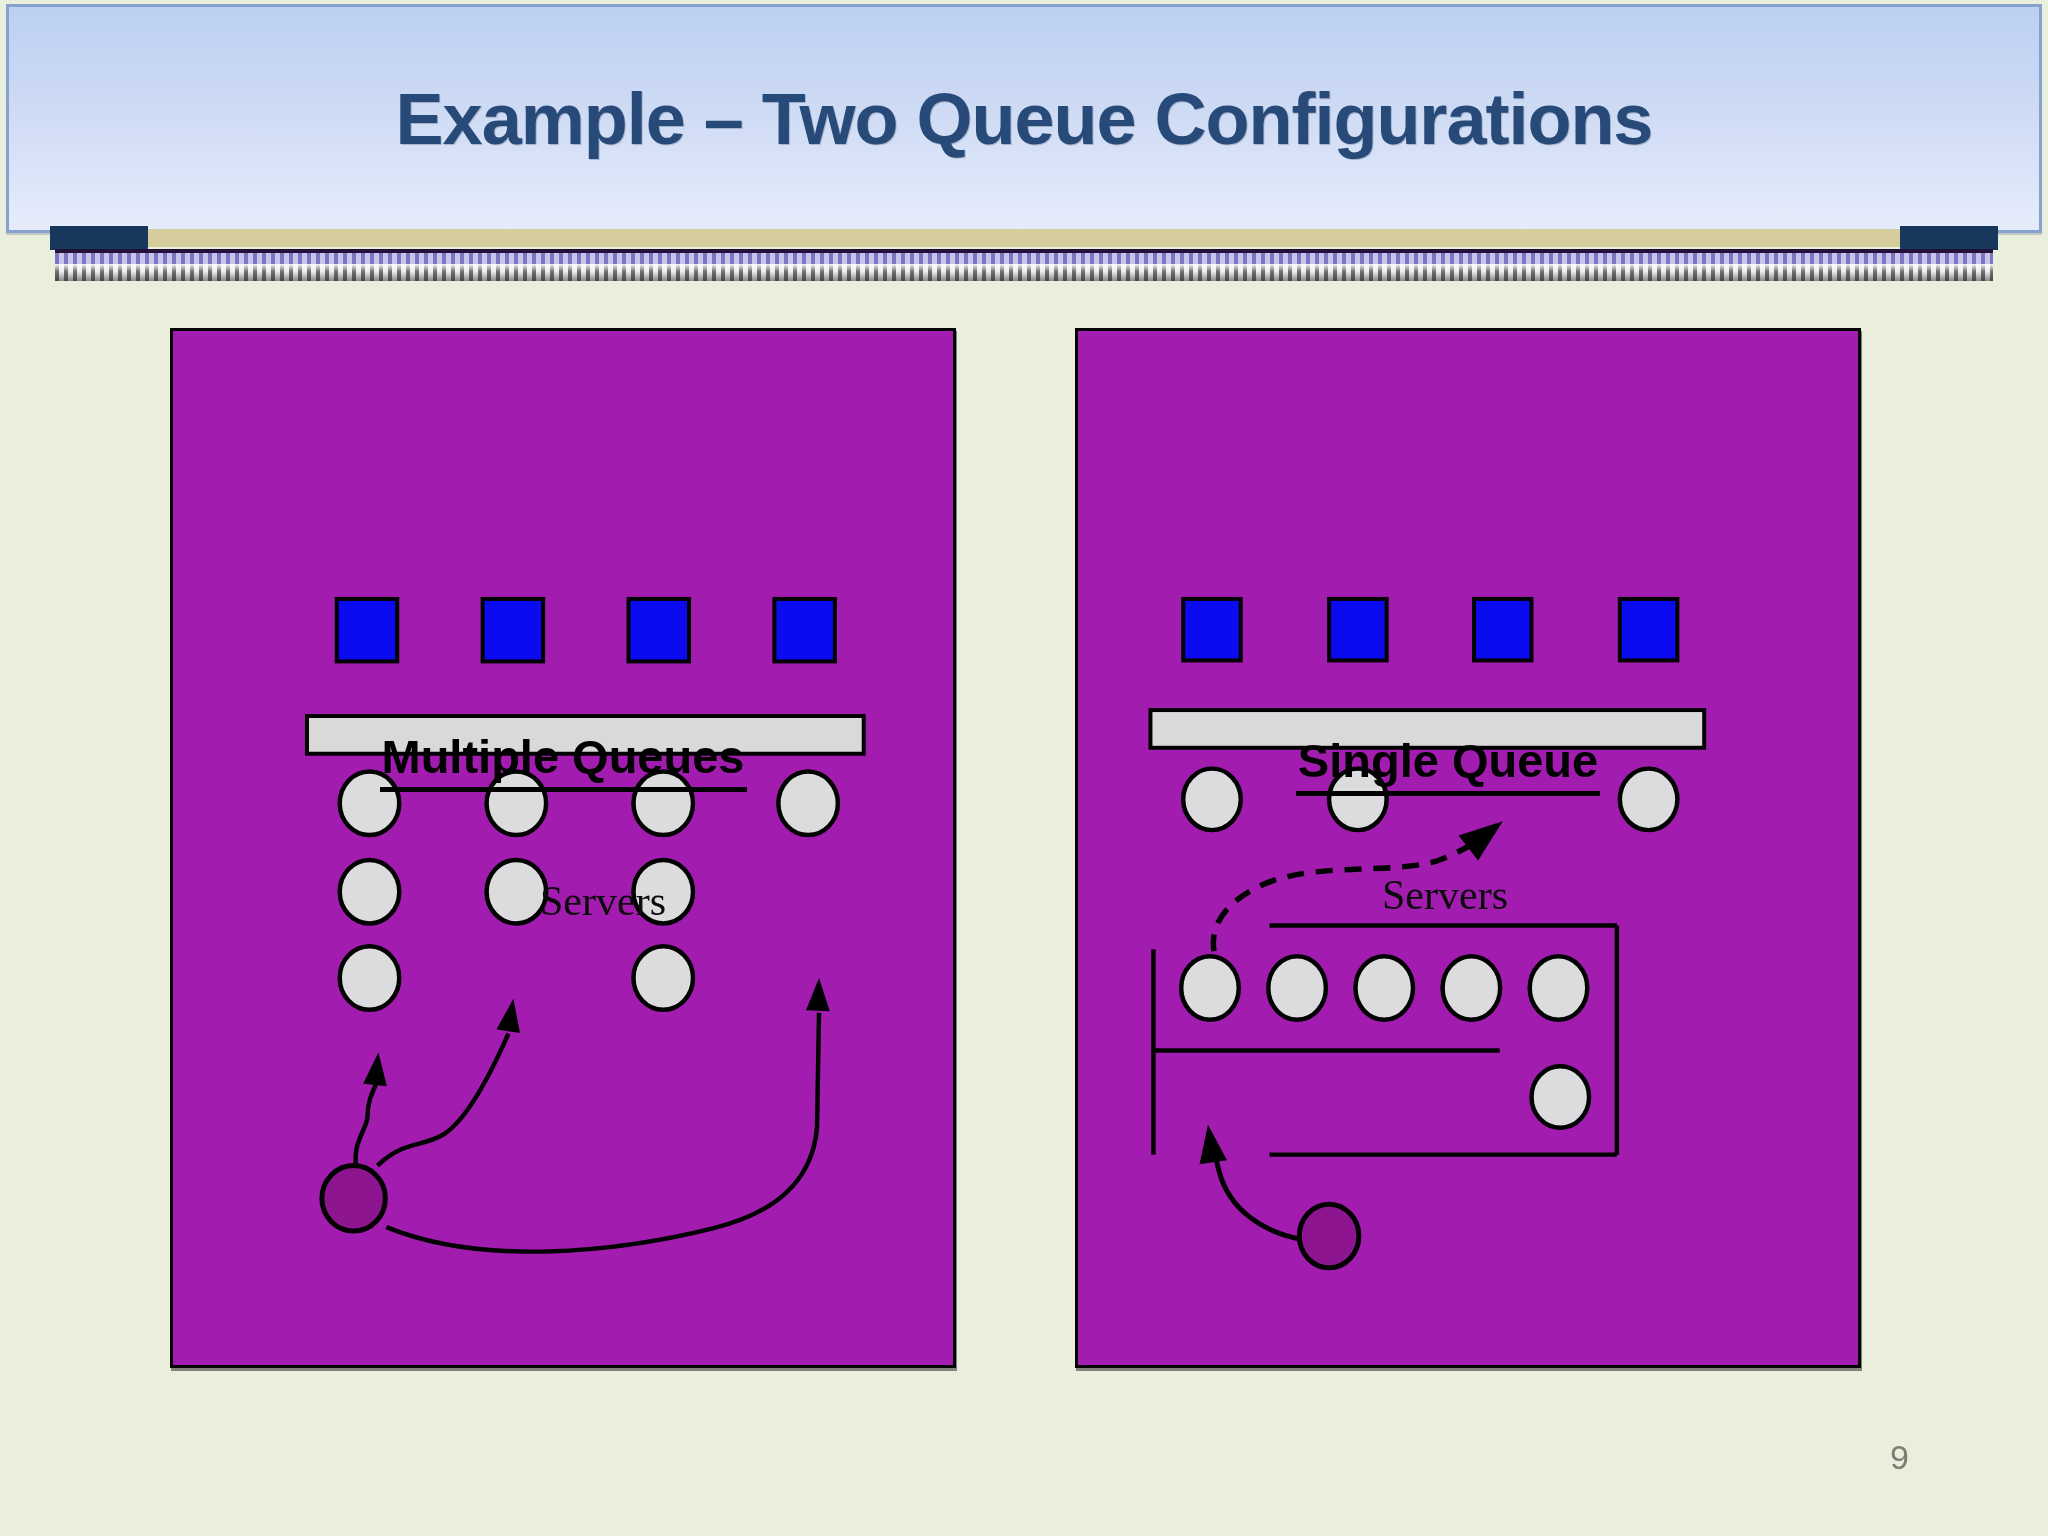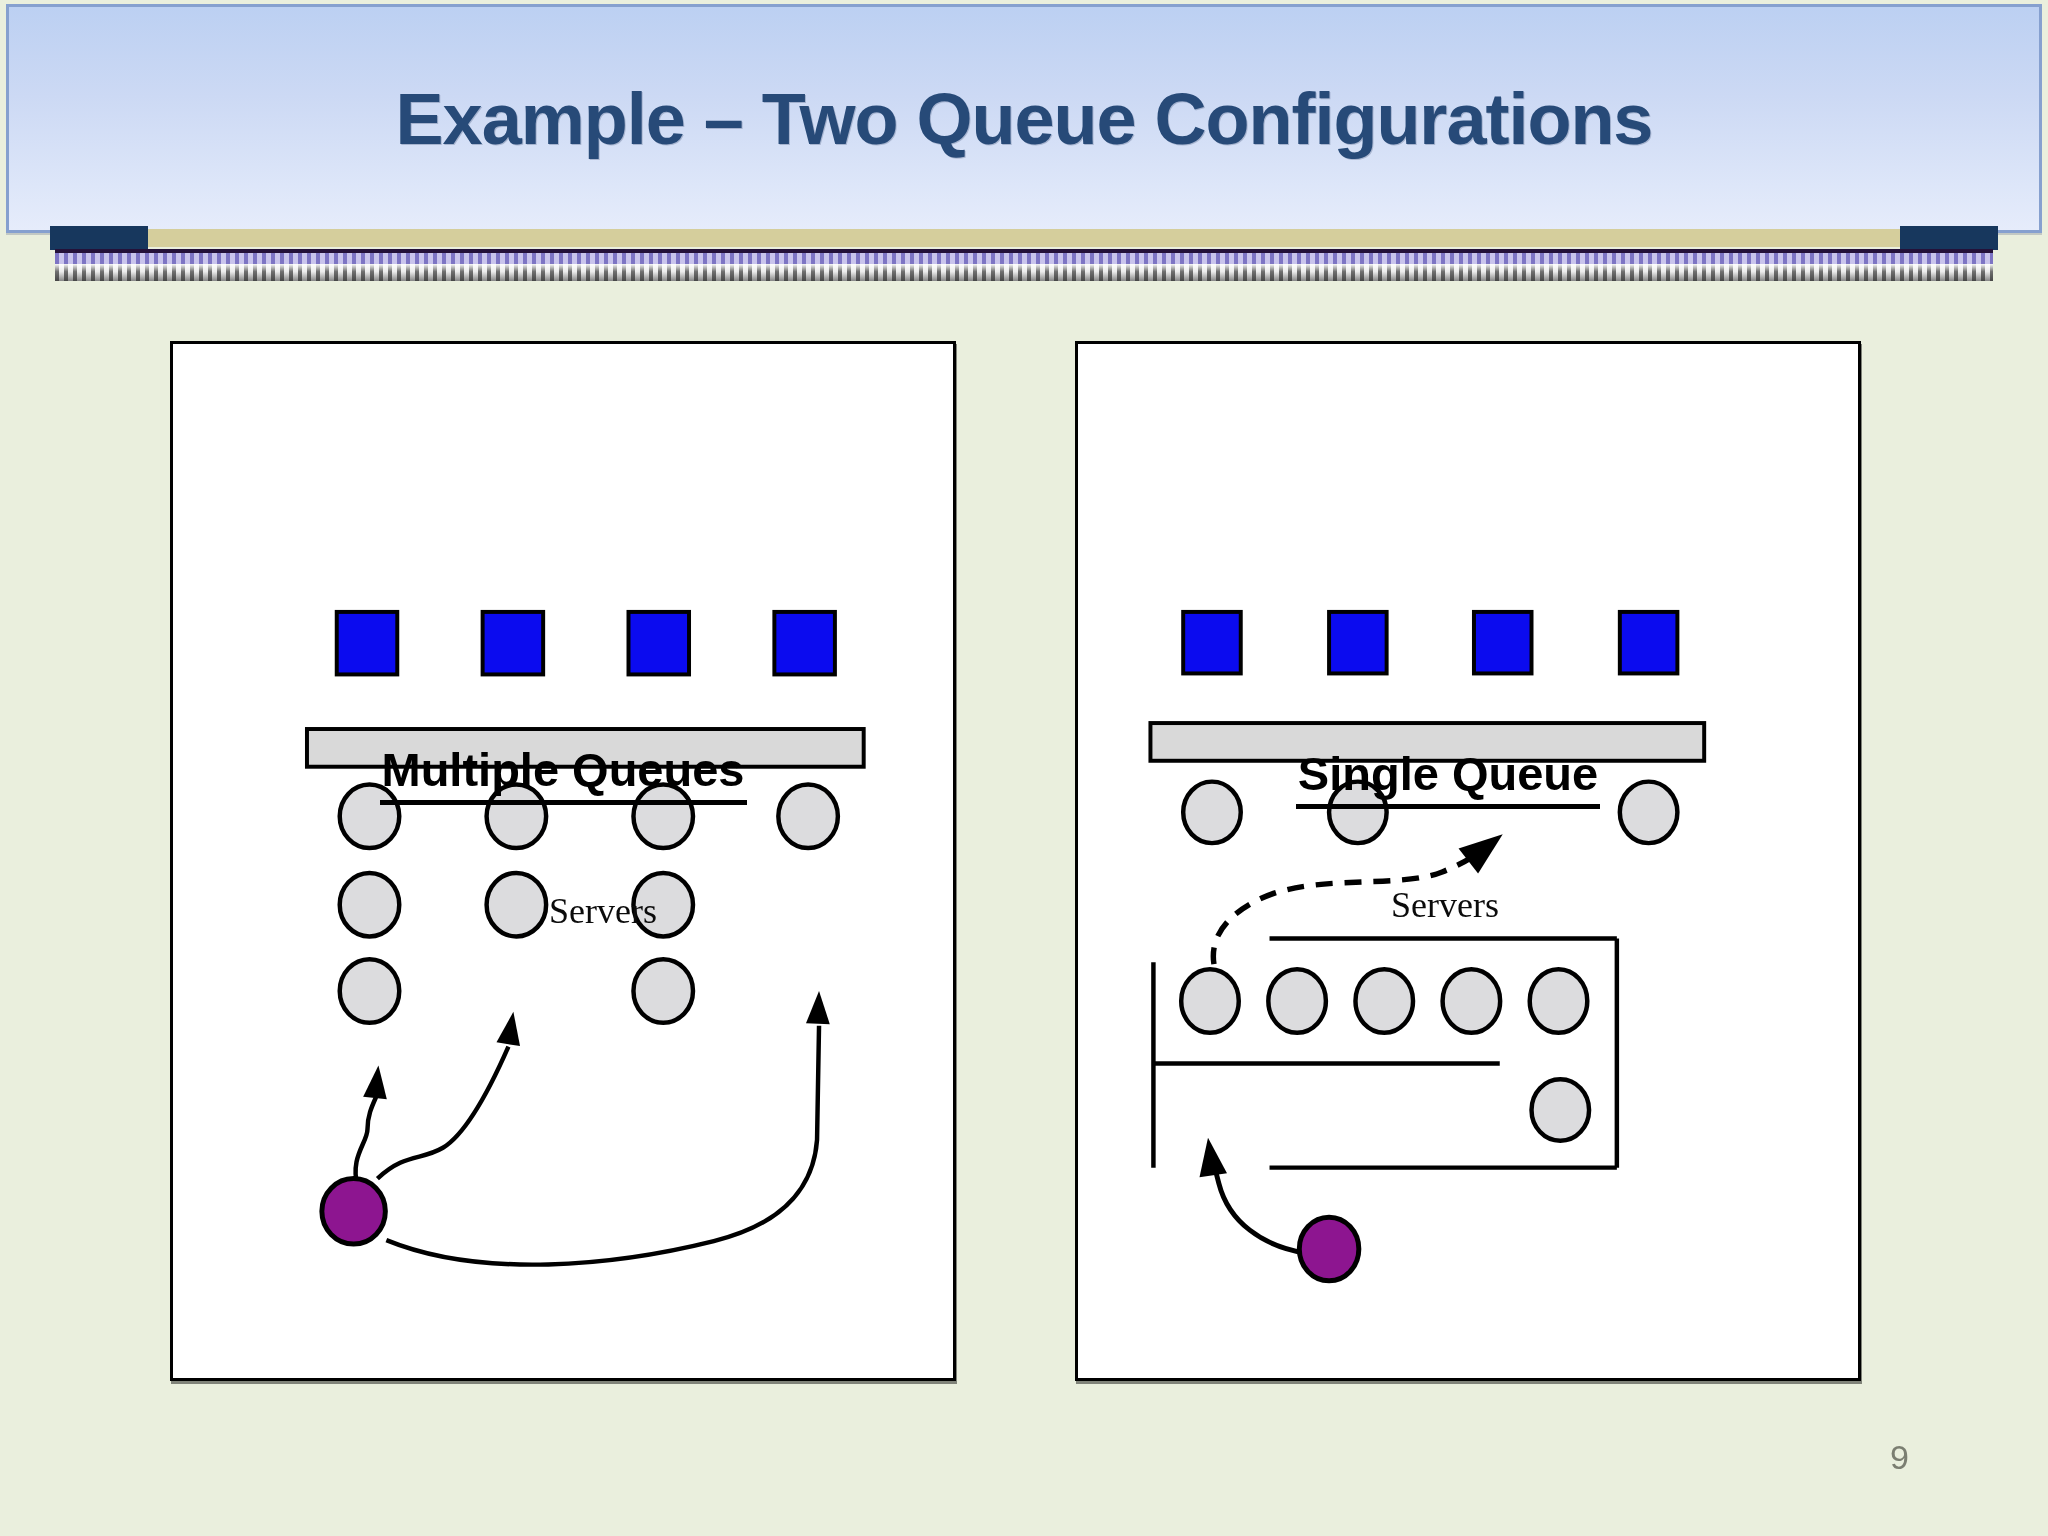--- a/index.html
+++ b/index.html
@@ -29,34 +29,34 @@
     border-top:4px solid #241139;
     background:repeating-linear-gradient(90deg,#7d74c4 0 4px,#c9c4ec 4px 9px);
   }
   .stripe-gray{
     position:absolute;left:55px;top:264px;width:1938px;height:17px;
     background:
       linear-gradient(180deg,rgba(255,255,255,.95) 0%,rgba(255,255,255,0) 45%,rgba(30,30,30,.5) 100%),
       repeating-linear-gradient(90deg,#6f6f6f 0 4px,#ececec 4px 9px);
   }
   .panel{
-    position:absolute;top:341px;width:780px;height:1034px;
-    border:3px solid #000;background:#ffffff;
+    position:absolute;top:328px;width:780px;height:1034px;
+    border:3px solid #000;background:#a21caf;
     box-shadow:1px 3px 0 rgba(0,0,0,.45);
   }
   .panel.left{left:170px;}
   .panel.right{left:1075px;}
   .panel svg{position:absolute;left:0;top:0;width:100%;height:100%;}
   .panel-title{
     position:absolute;font-size:47px;font-weight:bold;color:#000;
     text-align:center;white-space:nowrap;
   }
   .panel-title .ul{border-bottom:5px solid #000;padding:0 2px 3px 2px;display:inline-block;}
   .servers-label{
-    position:absolute;font-family:"Liberation Serif", serif;font-size:36px;color:#0b0b0b;
+    position:absolute;font-family:"Liberation Serif", serif;font-size:42px;color:#0b0b0b;
     text-align:center;width:220px;white-space:nowrap;
   }
   .page-number{
     position:absolute;left:1890px;top:1438px;width:60px;
     font-size:34px;color:#7b7e71;text-align:left;
   }
 </style>
 </head>
 <body>
 

